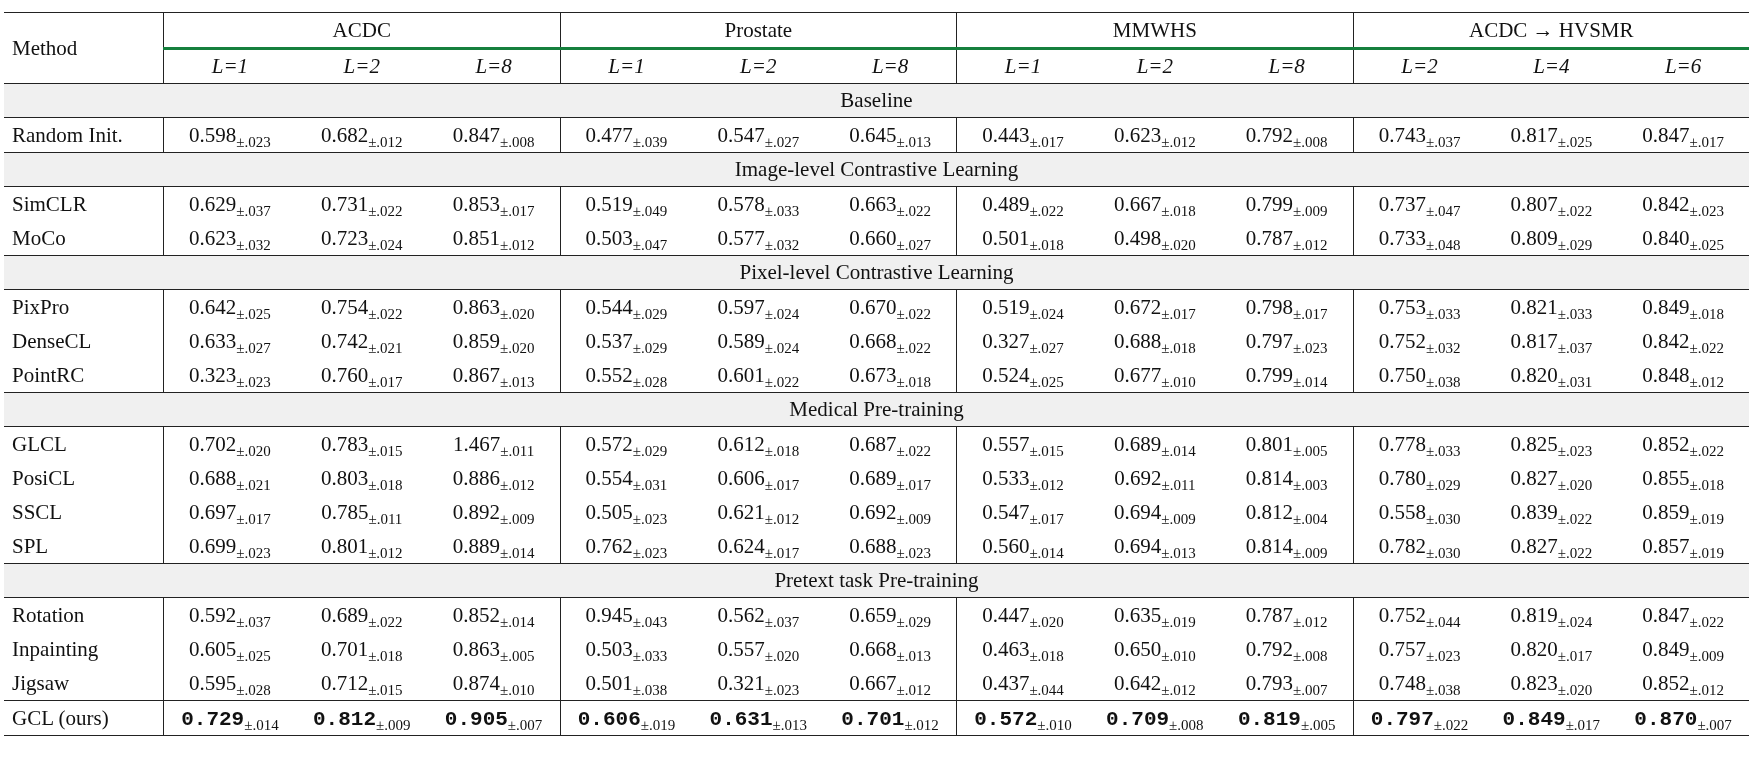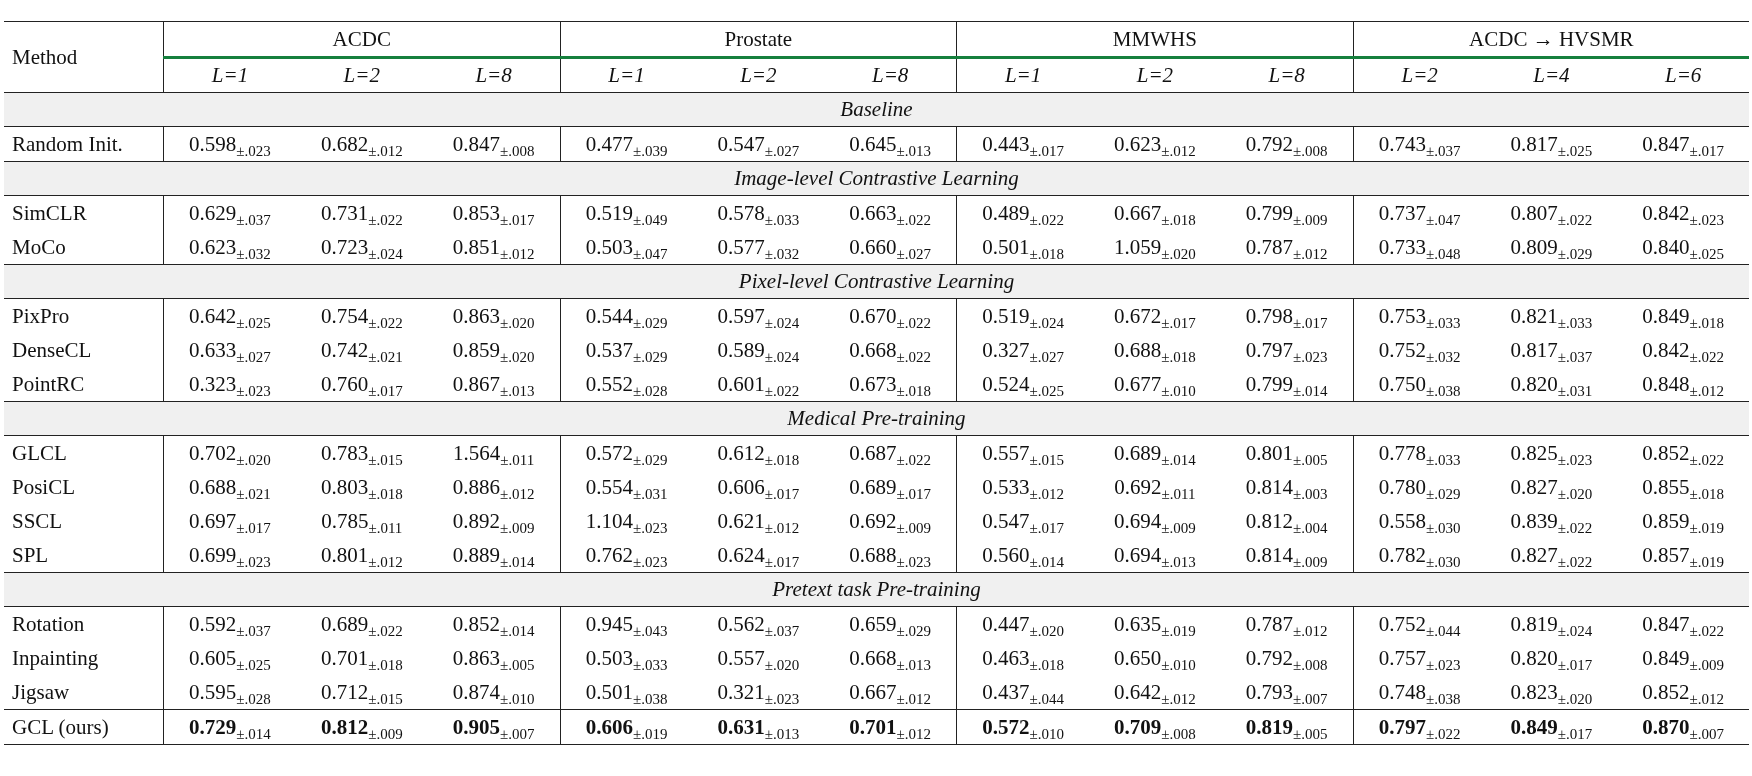--- a/index.html
+++ b/index.html
@@ -3,35 +3,35 @@
 <meta charset="utf-8">
 <style>
   html, body { margin: 0; padding: 0; background: #ffffff; }
   body { width: 1752px; height: 776px; overflow: hidden; }
   table {
     border-collapse: collapse;
     font-family: "Liberation Serif", "DejaVu Serif", serif;
     font-size: 21px;
     color: #111;
     margin-left: 4px;
-    margin-top: 21px;
+    margin-top: 12px;
     width: 1745px;
   }
   td, th { font-weight: normal; padding: 0; height: 34px; text-align: center; white-space: nowrap; }
   .hdr1 td { height: 34px; }
   .hdr2 td { height: 33px; }
   .method { text-align: left; padding-left: 8px; width: 151px; }
   .vr { border-right: 1.5px solid #222; }
   .top { border-top: 1.5px solid #222; }
   .mid { border-top: 3px solid #15803d; }
-  .section td { background: #f0f0f0; height: 33px; border-top: 1.5px solid #222; border-bottom: 1.5px solid #222; font-style: italic; }
+  .section td { background: #f0f0f0; height: 33px; border-top: 1.5px solid #222; border-bottom: 1.5px solid #222; }
   .row td { height: 34px; }
   .ital { font-style: italic; }
   sub { font-size: 15px; vertical-align: -5px; line-height: 0; }
-  .bold .val { font-weight: bold; }
+  .bold .val { font-weight: bold; font-family: Liberation Mono, monospace; }
   .lastrow td { border-top: 1.5px solid #222; border-bottom: 1.5px solid #222; }
 </style>
 </head>
 <body>
 
 <table>
   <tbody id="tbody">
     <tr class="hdr1">
       <td class="method vr top" rowspan="2">Method</td>
       <td colspan="3" class="vr top">ACDC</td>
@@ -91,21 +91,21 @@
       </tr>
       <tr class="row">
         <td class="method vr">MoCo</td>
         <td class=""><span class="val">0.623</span><sub>±.032</sub></td>
         <td class=""><span class="val">0.723</span><sub>±.024</sub></td>
         <td class="vr"><span class="val">0.851</span><sub>±.012</sub></td>
         <td class=""><span class="val">0.503</span><sub>±.047</sub></td>
         <td class=""><span class="val">0.577</span><sub>±.032</sub></td>
         <td class="vr"><span class="val">0.660</span><sub>±.027</sub></td>
         <td class=""><span class="val">0.501</span><sub>±.018</sub></td>
-        <td class=""><span class="val">1.059</span><sub>±.020</sub></td>
+        <td class=""><span class="val">0.498</span><sub>±.020</sub></td>
         <td class="vr"><span class="val">0.787</span><sub>±.012</sub></td>
         <td class=""><span class="val">0.733</span><sub>±.048</sub></td>
         <td class=""><span class="val">0.809</span><sub>±.029</sub></td>
         <td class=""><span class="val">0.840</span><sub>±.025</sub></td>
       </tr>
       <tr class="section">
         <td colspan="13">Pixel-level Contrastive Learning</td>
       </tr>
       <tr class="row">
         <td class="method vr">PixPro</td>
@@ -152,21 +152,21 @@
         <td class=""><span class="val">0.820</span><sub>±.031</sub></td>
         <td class=""><span class="val">0.848</span><sub>±.012</sub></td>
       </tr>
       <tr class="section">
         <td colspan="13">Medical Pre-training</td>
       </tr>
       <tr class="row">
         <td class="method vr">GLCL</td>
         <td class=""><span class="val">0.702</span><sub>±.020</sub></td>
         <td class=""><span class="val">0.783</span><sub>±.015</sub></td>
-        <td class="vr"><span class="val">1.564</span><sub>±.011</sub></td>
+        <td class="vr"><span class="val">1.467</span><sub>±.011</sub></td>
         <td class=""><span class="val">0.572</span><sub>±.029</sub></td>
         <td class=""><span class="val">0.612</span><sub>±.018</sub></td>
         <td class="vr"><span class="val">0.687</span><sub>±.022</sub></td>
         <td class=""><span class="val">0.557</span><sub>±.015</sub></td>
         <td class=""><span class="val">0.689</span><sub>±.014</sub></td>
         <td class="vr"><span class="val">0.801</span><sub>±.005</sub></td>
         <td class=""><span class="val">0.778</span><sub>±.033</sub></td>
         <td class=""><span class="val">0.825</span><sub>±.023</sub></td>
         <td class=""><span class="val">0.852</span><sub>±.022</sub></td>
       </tr>
@@ -183,21 +183,21 @@
         <td class="vr"><span class="val">0.814</span><sub>±.003</sub></td>
         <td class=""><span class="val">0.780</span><sub>±.029</sub></td>
         <td class=""><span class="val">0.827</span><sub>±.020</sub></td>
         <td class=""><span class="val">0.855</span><sub>±.018</sub></td>
       </tr>
       <tr class="row">
         <td class="method vr">SSCL</td>
         <td class=""><span class="val">0.697</span><sub>±.017</sub></td>
         <td class=""><span class="val">0.785</span><sub>±.011</sub></td>
         <td class="vr"><span class="val">0.892</span><sub>±.009</sub></td>
-        <td class=""><span class="val">1.104</span><sub>±.023</sub></td>
+        <td class=""><span class="val">0.505</span><sub>±.023</sub></td>
         <td class=""><span class="val">0.621</span><sub>±.012</sub></td>
         <td class="vr"><span class="val">0.692</span><sub>±.009</sub></td>
         <td class=""><span class="val">0.547</span><sub>±.017</sub></td>
         <td class=""><span class="val">0.694</span><sub>±.009</sub></td>
         <td class="vr"><span class="val">0.812</span><sub>±.004</sub></td>
         <td class=""><span class="val">0.558</span><sub>±.030</sub></td>
         <td class=""><span class="val">0.839</span><sub>±.022</sub></td>
         <td class=""><span class="val">0.859</span><sub>±.019</sub></td>
       </tr>
       <tr class="row">

